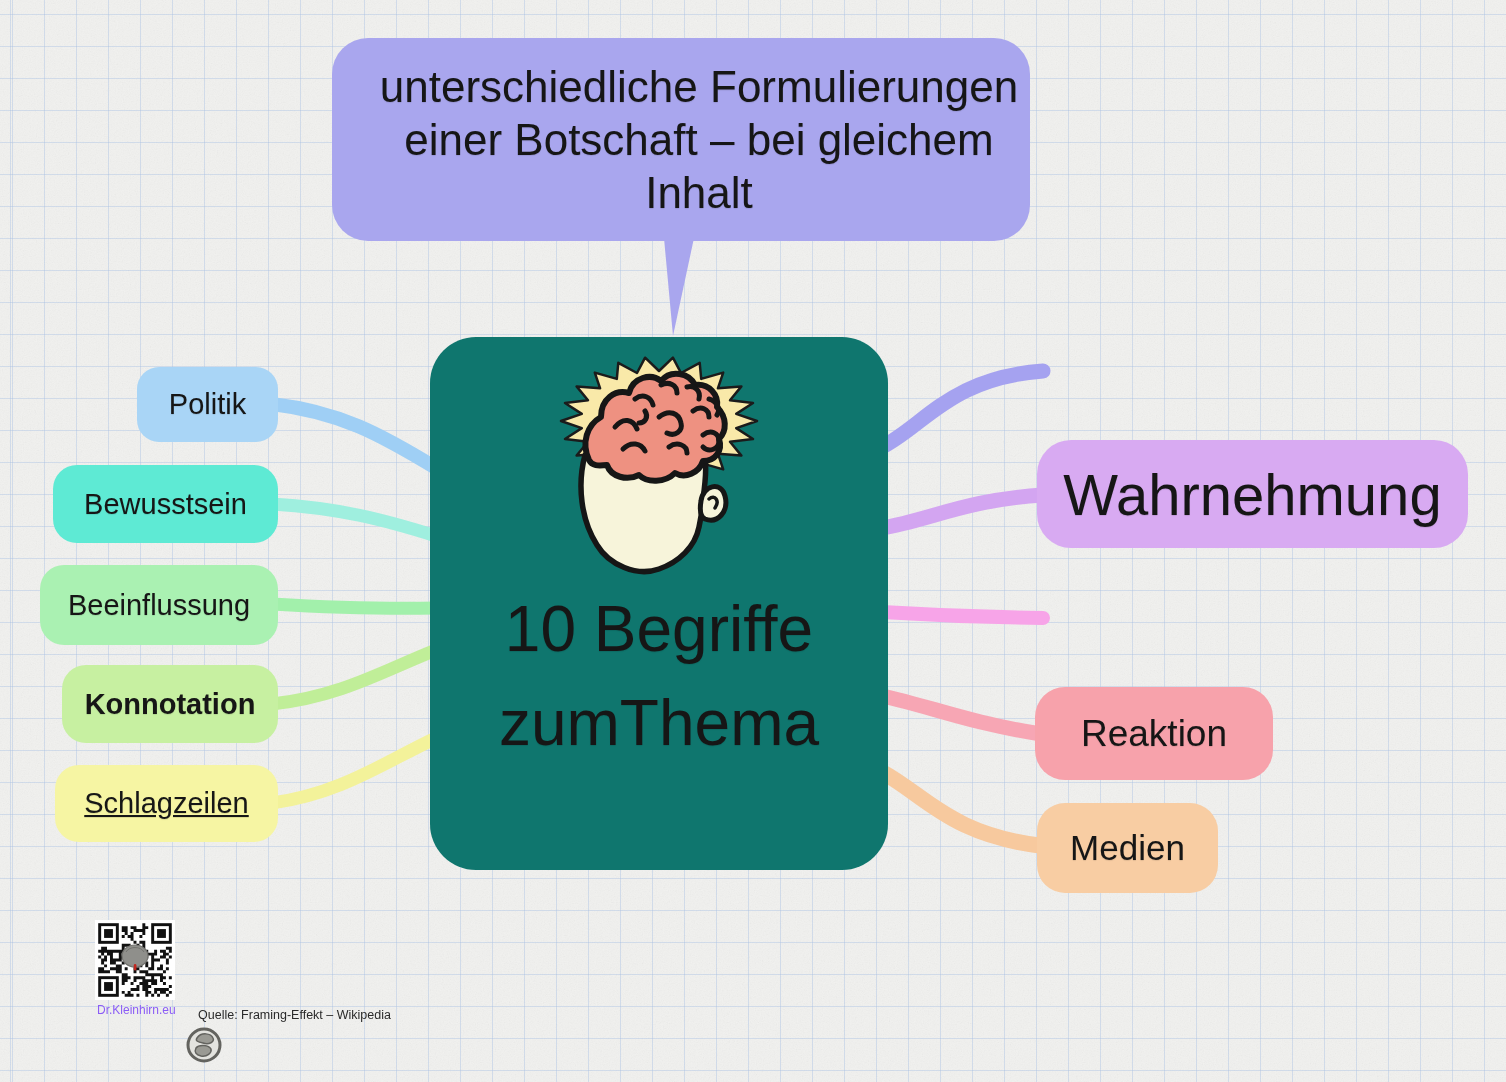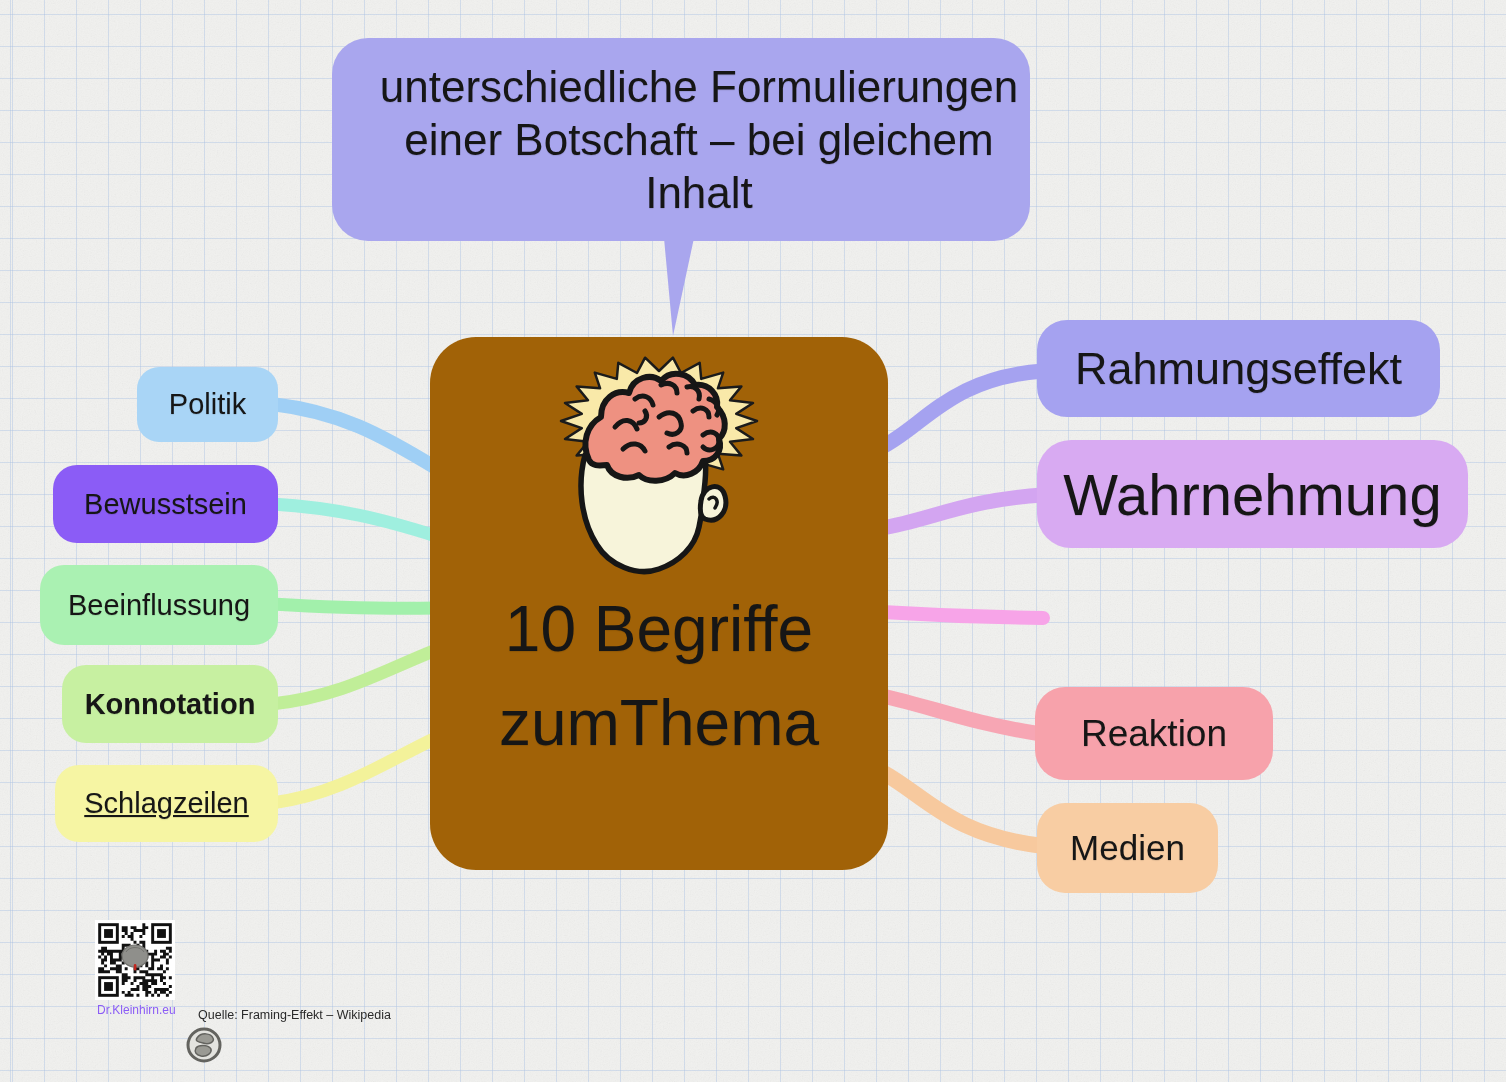--- a/index.html
+++ b/index.html
@@ -84,21 +84,21 @@
     <path d="M 882,696 C 930,706 965,722 1041,734" stroke-width="15" style="stroke: rgb(247, 166, 180);"></path>
     <path d="M 882,772 C 925,795 950,835 1043,846" stroke-width="16" style="stroke: rgb(247, 201, 158);"></path>
   </svg>
 
   <div class="node callout" style="background-color: rgb(169, 166, 238);">
     <div class="lbl">unterschiedliche Formulierungen</div>
     <div class="lbl">einer Botschaft – bei gleichem</div>
     <div class="lbl">Inhalt</div>
   </div>
 
-  <div class="node central" style="background-color: #a16207;">
+  <div class="node central" style="background-color: #0f766e;">
     <svg class="brainart" width="205" height="225" viewBox="0 0 205 225">
       <polygon id="starburst" fill="#f9e9a9" stroke="#1b1b1b" stroke-width="2.5" stroke-linejoin="round" points="200.0,66.0 179.2,73.1 196.0,84.0 173.0,86.8 184.4,100.6 160.9,98.7 166.2,114.4 144.2,108.1 142.7,124.2 124.0,114.0 115.9,129.3 102.0,116.0 88.1,129.3 80.0,114.0 61.3,124.2 59.8,108.1 37.8,114.4 43.1,98.7 19.6,100.6 31.0,86.8 8.0,84.0 24.8,73.1 4.0,66.0 24.8,58.9 8.0,48.0 31.0,45.2 19.6,31.4 43.1,33.3 37.8,17.6 59.8,23.9 61.3,7.8 80.0,18.0 88.1,2.7 102.0,16.0 115.9,2.7 124.0,18.0 142.7,7.8 144.2,23.9 166.2,17.6 160.9,33.3 184.4,31.4 173.0,45.2 196.0,48.0 179.2,58.9"></polygon>
       <path fill="#f7f4da" stroke="#161616" stroke-width="5.5" stroke-linejoin="round" d="M 28,100 C 20,130 24,165 40,190 C 52,210 80,222 102,214 C 122,207 138,192 142,172 C 144,162 146,152 146,144 C 148,130 150,116 148,104 C 120,96 60,94 28,100 Z"></path>
       <path fill="#f7f4da" stroke="#161616" stroke-width="5" d="M 144,146 C 146,130 164,126 168,141 C 172,156 161,169 148,164 C 142,161 143,152 144,146 Z"></path>
       <path fill="none" stroke="#161616" stroke-width="3.5" stroke-linecap="round" d="M 152,144 C 158,139 163,146 158,153"></path>
       <path fill="#ee9181" stroke="#161616" stroke-width="6" stroke-linejoin="round" d="M 32,105 C 24,88 30,70 44,62 C 44,44 58,34 72,38 C 76,22 94,18 104,26 C 114,14 132,18 138,30 C 152,28 162,40 160,52 C 170,62 170,76 162,84 C 166,96 158,106 146,106 C 142,118 128,124 118,118 C 108,128 90,128 82,120 C 70,126 54,122 50,110 C 41,111 35,111 32,105 Z"></path>
       <g fill="none" stroke="#161616" stroke-width="5" stroke-linecap="round">
         <path d="M 58,72 C 66,62 76,64 80,74"></path>
         <path d="M 78,44 C 86,38 94,42 96,50"></path>
         <path d="M 104,30 C 112,26 120,30 120,38"></path>
@@ -114,36 +114,33 @@
     </svg>
     <div class="central-title">
       <div class="lbl">10 Begriffe</div>
       <div class="lbl">zumThema</div>
     </div>
   </div>
 
   <div class="node n-politik" style="background-color: rgb(169, 213, 246);">
     <span class="lbl">Politik</span>
   </div>
-  <div class="node n-bewusstsein" style="background-color: #8b5cf6;">
+  <div class="node n-bewusstsein" style="background-color: #5eead4;">
     <span class="lbl">Bewusstsein</span>
   </div>
   <div class="node n-beeinflussung" style="background-color: rgb(170, 241, 178);">
     <span class="lbl">Beeinflussung</span>
   </div>
   <div class="node n-konnotation" style="background-color: rgb(199, 240, 161);">
     <span class="lbl">Konnotation</span>
   </div>
   <div class="node n-schlagzeilen" style="background-color: rgb(246, 245, 163);">
     <span class="lbl">Schlagzeilen</span>
   </div>
 
-  <div class="node n-rahmungseffekt" style="background-color: rgb(165, 162, 240);">
-    <span class="lbl">Rahmungseffekt</span>
-  </div>
   <div class="node n-wahrnehmung" style="background-color: rgb(216, 170, 242);">
     <span class="lbl">Wahrnehmung</span>
   </div>
   <div class="node n-reaktion" style="background-color: rgb(247, 162, 171);">
     <span class="lbl">Reaktion</span>
   </div>
   <div class="node n-medien" style="background-color: rgb(248, 205, 163);">
     <span class="lbl">Medien</span>
   </div>
 

